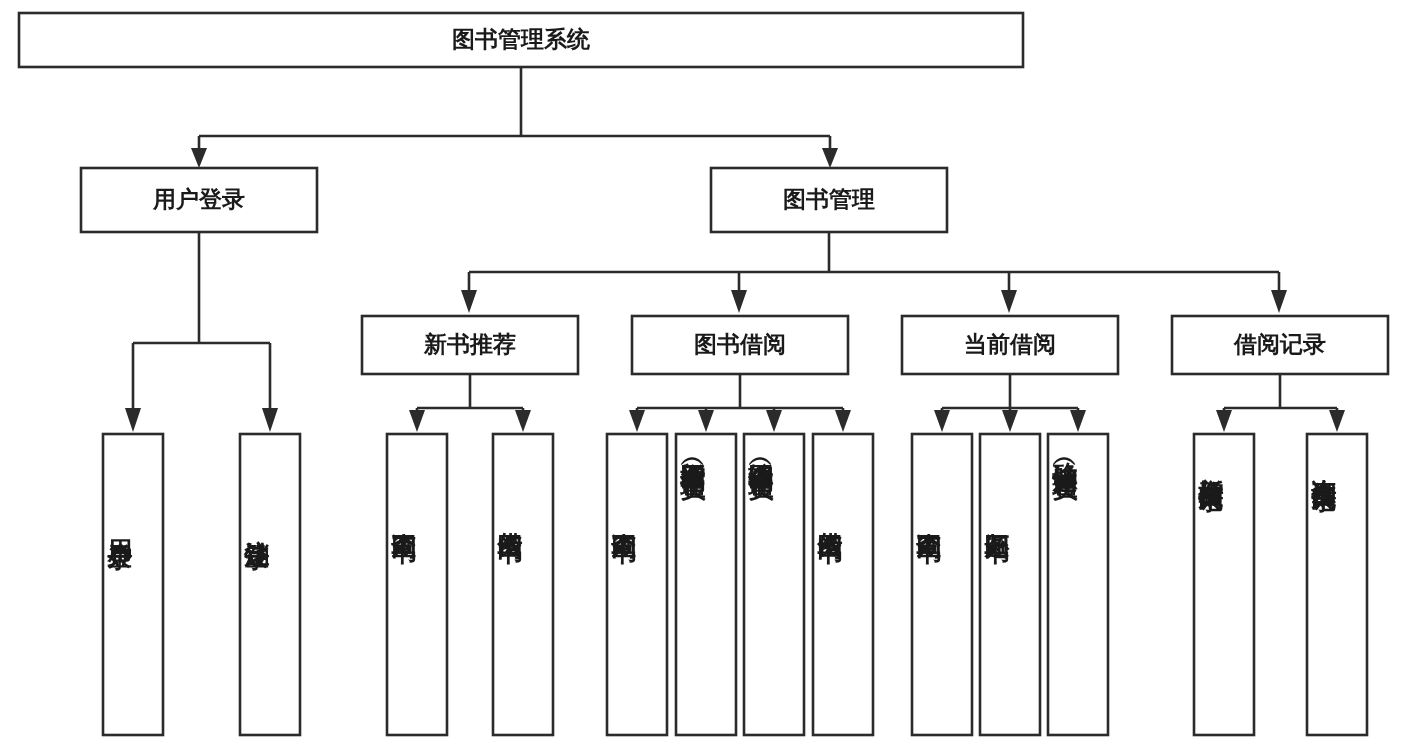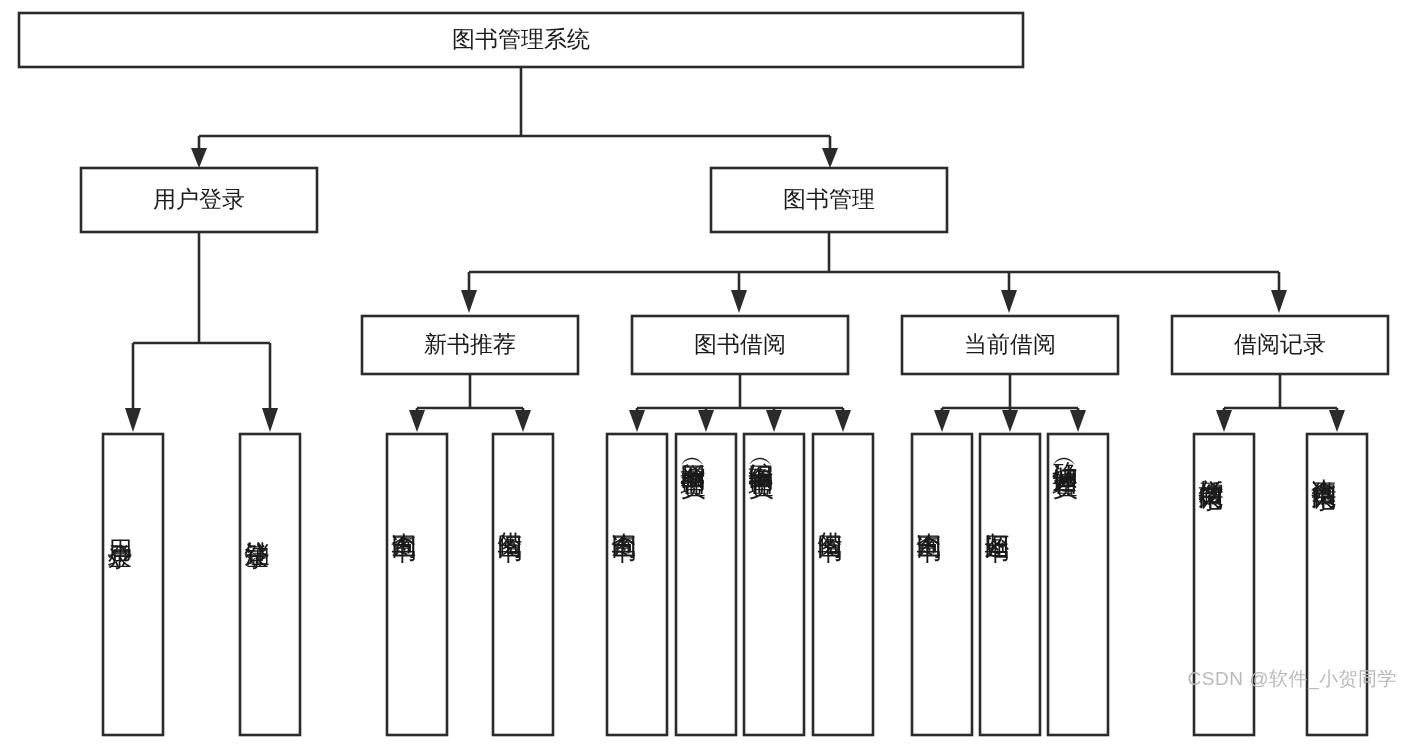--- a/index.html
+++ b/index.html
@@ -11,20 +11,21 @@
     width: 1405px;
     height: 747px;
     font-family: "Liberation Sans", "DejaVu Sans", sans-serif;
     overflow: hidden;
   }
   #diagram-root {
     position: relative;
     width: 1405px;
     height: 698px;
     background: #ffffff;
+    font-weight: bold;
   }
   svg#flow-svg {
     position: absolute;
     left: 0;
     top: 0;
     width: 1405px;
     height: 747px;
   }
   .node-box {
     fill: #ffffff;
@@ -204,15 +205,14 @@
   <div class="vlabel" style="left:748px; top:442px; height:290px;">编辑图书（管理员）</div>
   <div class="vlabel" style="left:817px; top:512px; height:200px;">借阅图书</div>
 
   <div class="vlabel" style="left:916px; top:512px; height:200px;">查询图书</div>
   <div class="vlabel" style="left:984px; top:512px; height:200px;">归还图书</div>
   <div class="vlabel" style="left:1052px; top:442px; height:290px;">确认归还（管理员）</div>
 
   <div class="vlabel" style="left:1198px; top:458px; height:260px;">新增借阅记录</div>
   <div class="vlabel" style="left:1311px; top:458px; height:260px;">查询借阅记录</div>
 
-  <div class="watermark">CSDN @软件_小贺同学</div>
 
 </div>
 
 </body></html>

